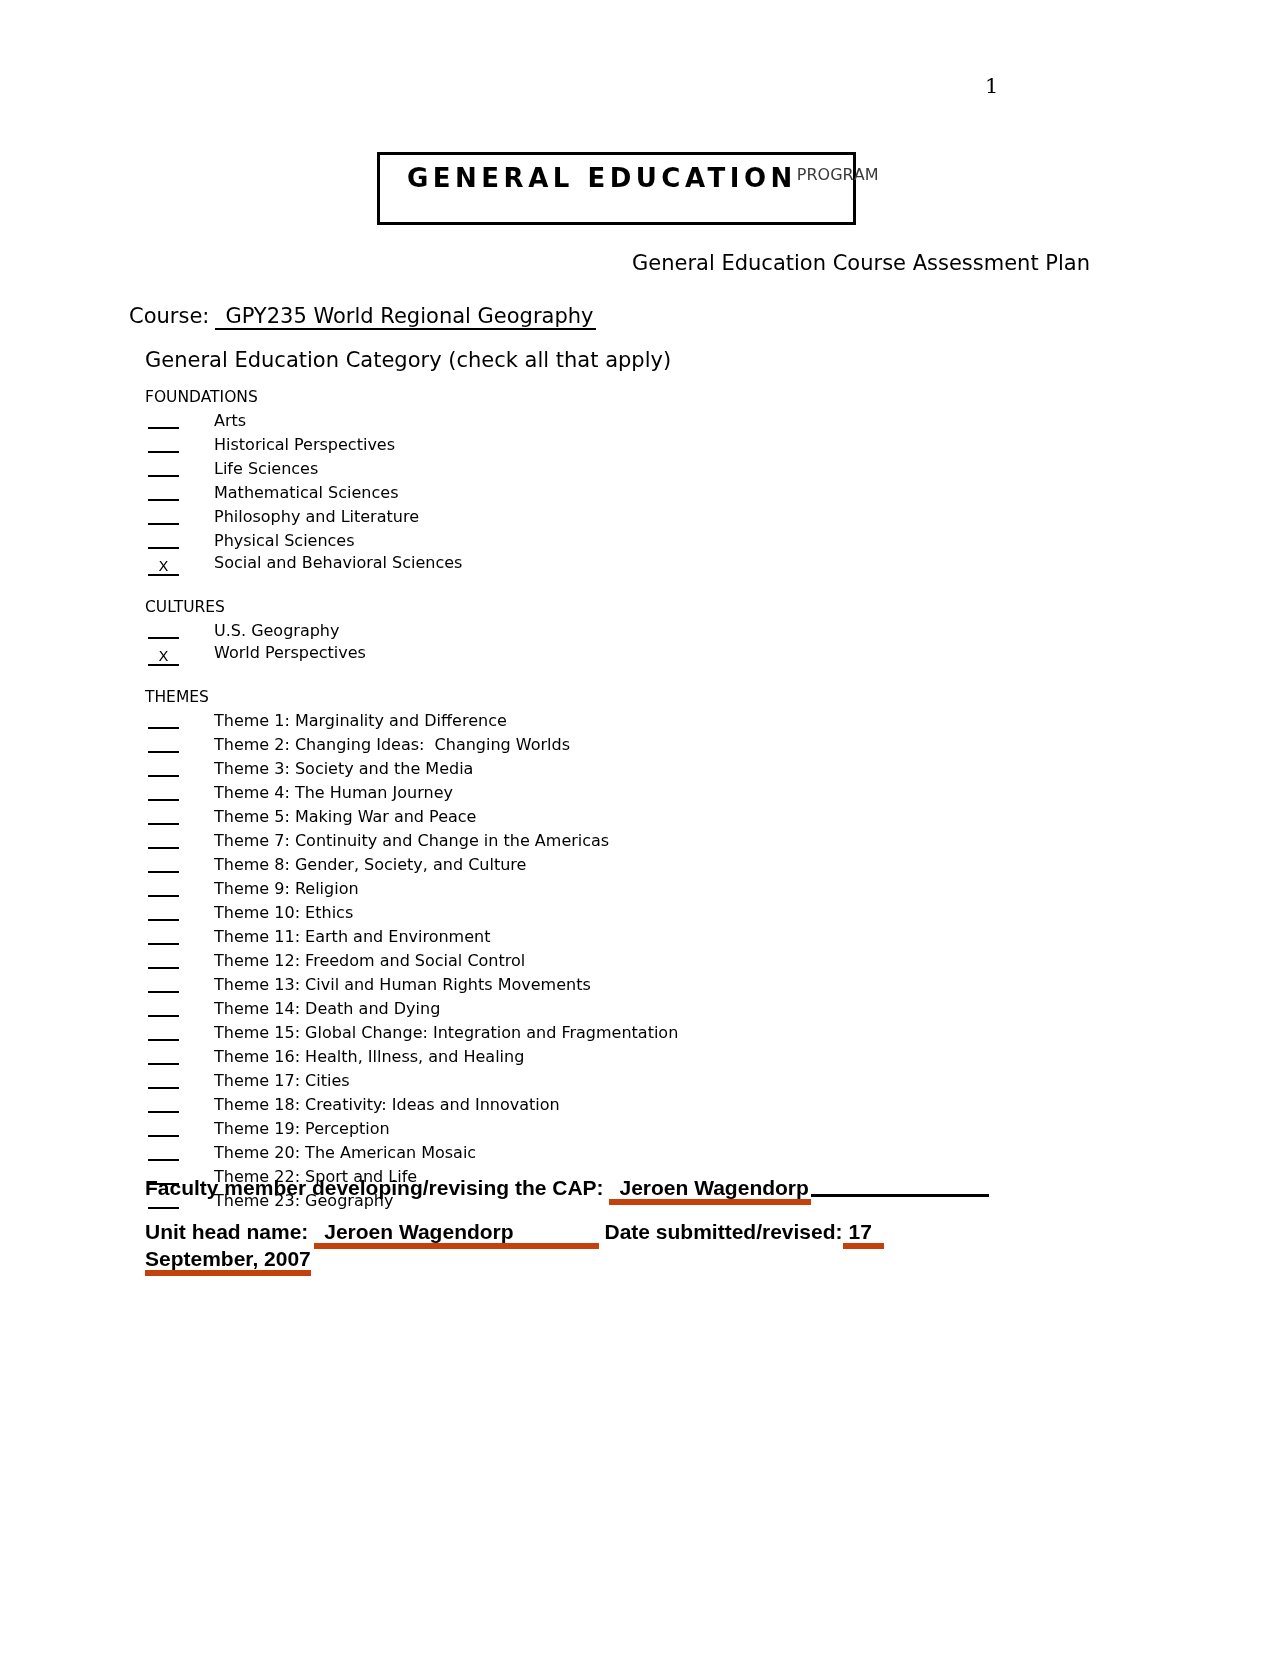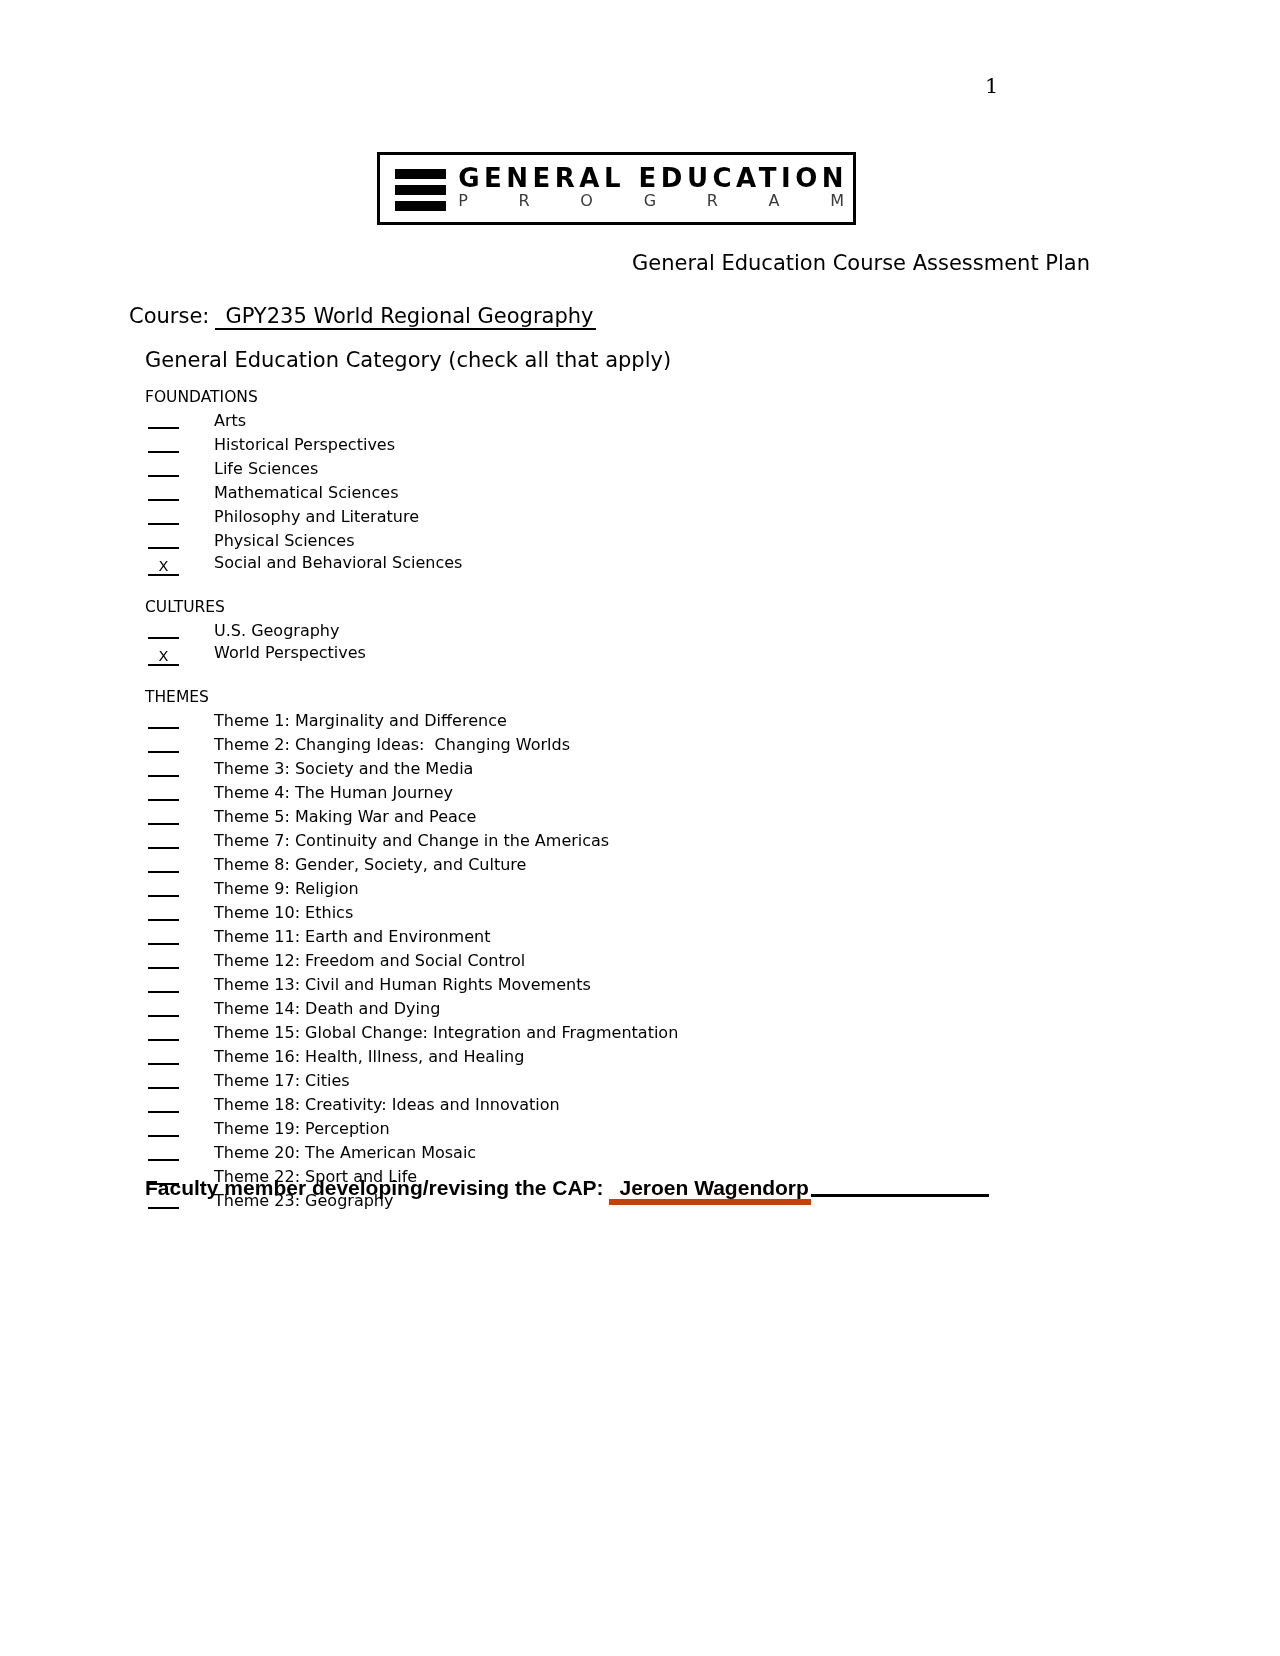--- a/index.html
+++ b/index.html
@@ -17,21 +17,21 @@
   .logo {
     position:absolute; left:377px; top:152px;
     box-sizing:border-box; width:479px; height:73px;
     border:3px solid #000; background:#fff;
     padding:10px 5px 0 15px;
     display:flex; align-items:flex-start;
   }
   .logo-bars { width:58px; margin-top:4px; margin-right:12px; }
   .logo-bar { height:10px; background:#000; margin-bottom:6px; }
   .logo-bar:last-child { margin-bottom:0; }
-  .logo-text { display:inline-flex; flex-direction:column; }
+  .logo-text { display:inline-flex; }
   .logo-title {
     font-size:26px; font-weight:800; letter-spacing:4.5px;
     line-height:26px; white-space:nowrap;
   }
   .logo-program {
     display:flex; justify-content:space-between;
     font-size:16px; font-weight:400; color:#3a3a3a;
     line-height:18px; margin-top:1px; padding-right:4px;
   }
   
@@ -153,14 +153,20 @@
       <div class="cat-row"><span class="blank"></span><span class="cat-label">Theme 20: The American Mosaic</span></div>
       <div class="cat-row"><span class="blank"></span><span class="cat-label">Theme 22: Sport and Life</span></div>
       <div class="cat-row"><span class="blank"></span><span class="cat-label">Theme 23: Geography</span></div>
     </div>
 
   <div class="footer-line faculty-line">
     <span>Faculty member developing/revising the CAP:</span>
     <span class="uline fill-name">Jeroen Wagendorp</span><span class="trail trail-faculty"></span>
   </div>
 
+  <div class="footer-line unit-block">
+    <span>Unit head name:</span>
+    <span class="uline fill-unit">Jeroen Wagendorp</span>
+    <span>Date submitted/revised:</span><span class="uline fill-date">17</span><br>
+    <span class="uline">September, 2007</span>
+  </div>
 
 </div>
 
 </body></html>

